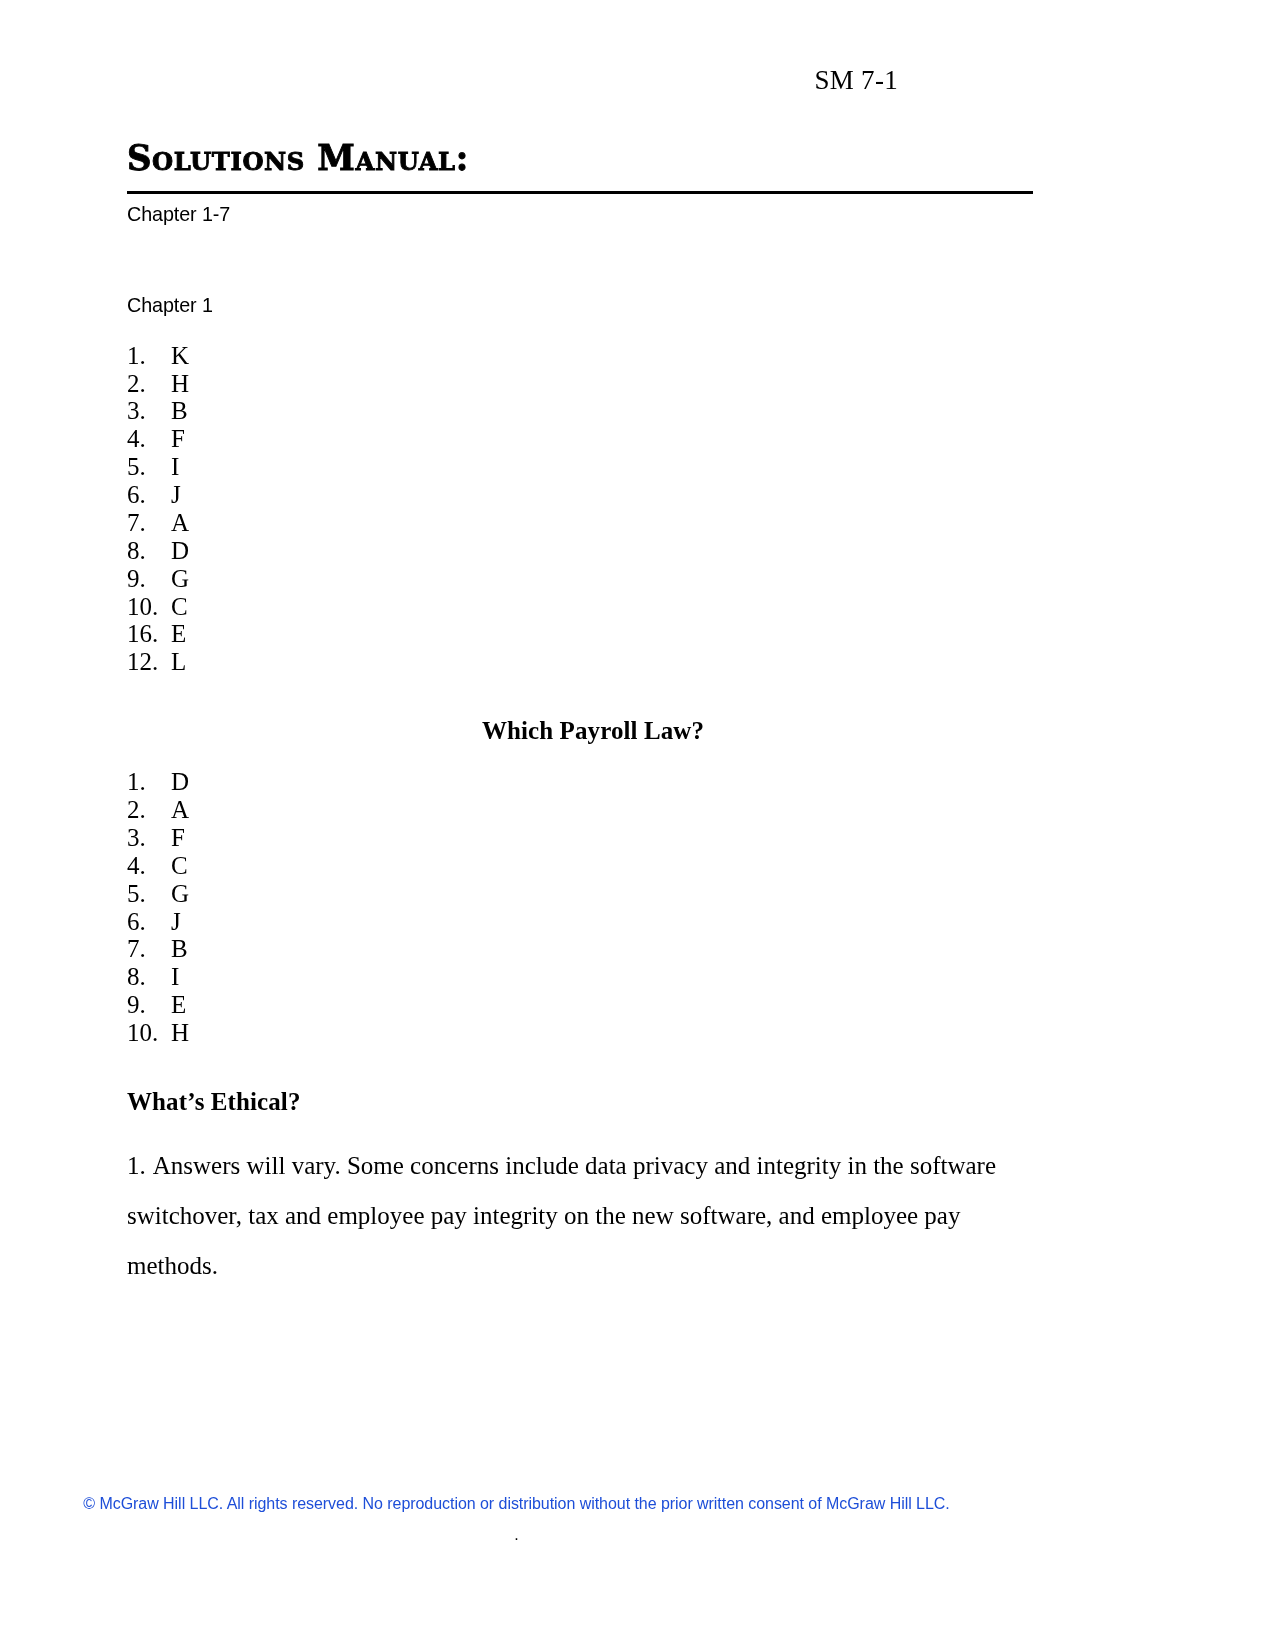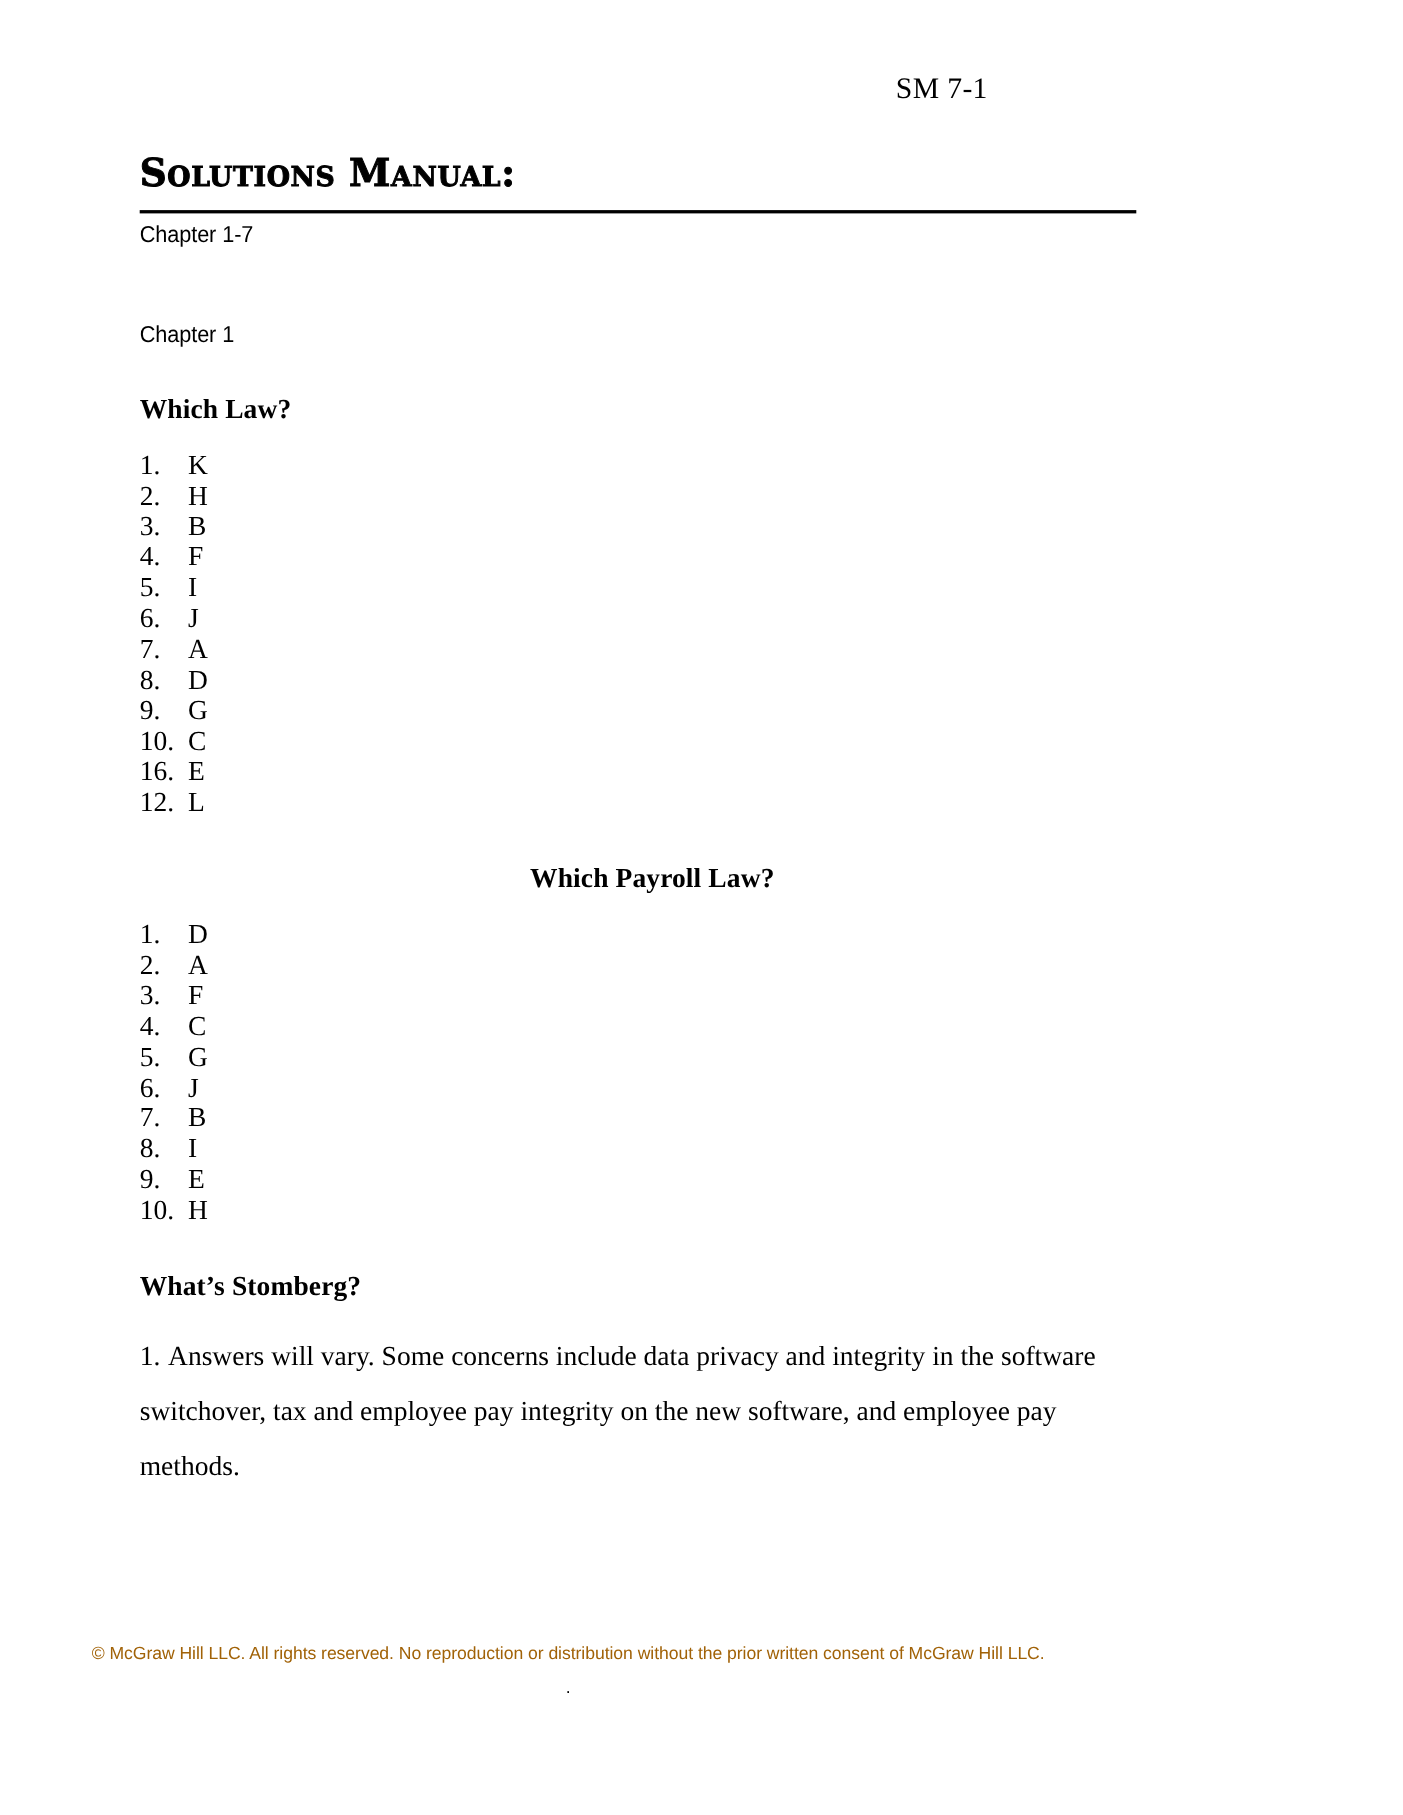--- a/index.html
+++ b/index.html
@@ -156,21 +156,21 @@
   .footer {
     position: absolute;
     left: 0;
     right: 0;
     top: 1494px;
     text-align: center;
     font-family: "Liberation Sans", "DejaVu Sans", sans-serif;
     font-size: 16px;
     line-height: 1.3;
     letter-spacing: -0.05px;
-    color: #a16207;
+    color: #1d4ed8;
   }
   .footer-dot {
     position: absolute;
     left: 0;
     right: 0;
     top: 1525px;
     text-align: center;
     font-family: "Liberation Sans", "DejaVu Sans", sans-serif;
     font-size: 16px;
     line-height: 1.2;
@@ -188,21 +188,20 @@
 
     <h1 class="doc-title">Solutions Manual:</h1>
 
 
     <hr class="divider">
 
     <p class="chapter-range">Chapter 1-7</p>
 
     <p class="chapter-label">Chapter 1</p>
 
-    <h2 class="section-heading h-which-law">Which Law?</h2>
 
     <ul class="answer-list">
       <li class="answer-row">
         <span class="answer-number">1.</span>
         <span class="answer-value">K</span>
       </li>
       <li class="answer-row">
         <span class="answer-number">2.</span>
         <span class="answer-value">H</span>
       </li>
@@ -286,21 +285,21 @@
       <li class="answer-row">
         <span class="answer-number">9.</span>
         <span class="answer-value">E</span>
       </li>
       <li class="answer-row">
         <span class="answer-number">10.</span>
         <span class="answer-value">H</span>
       </li>
     </ul>
 
-    <h2 class="section-heading h-whats-ethical">What’s Stomberg?</h2>
+    <h2 class="section-heading h-whats-ethical">What’s Ethical?</h2>
 
     <p class="ethical-answer">
       <span class="ans-num">1.</span><span>Answers will vary. Some concerns include data privacy and integrity in the software switchover, tax and employee pay integrity on the new software, and employee pay methods.</span>
     </p>
 
   </div>
 
   <div class="footer">© McGraw Hill LLC. All rights reserved. No reproduction or distribution without the prior written consent of McGraw Hill LLC.</div>
 
   <div class="footer-dot">.</div>

